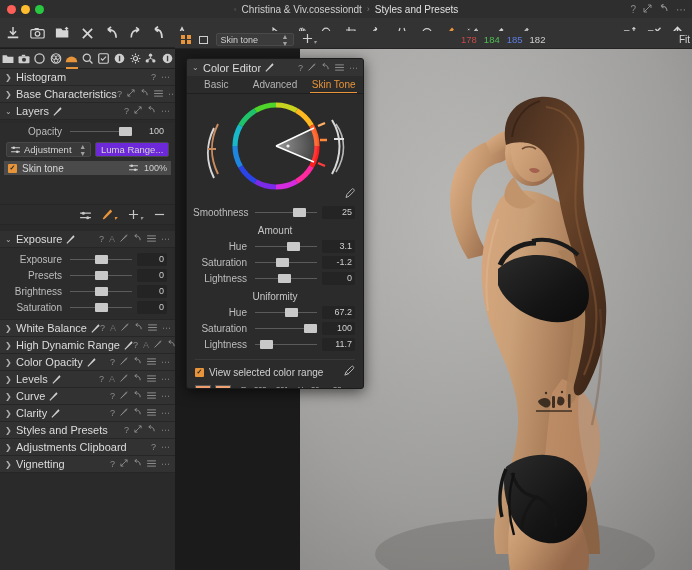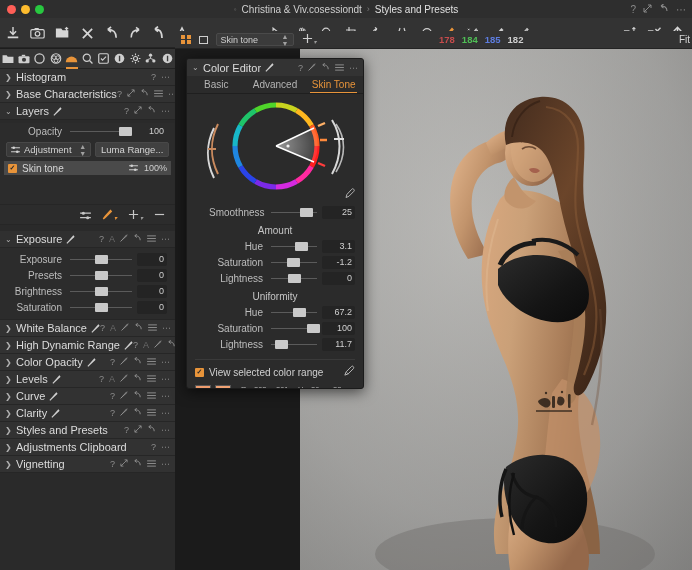--- a/index.html
+++ b/index.html
@@ -92,21 +92,21 @@
   .numbox { width:30px; height:13px; background:#242424; border-radius:2px;
     font-size:9px; color:#d0d0d0; display:flex; align-items:center;
     justify-content:flex-end; padding-right:3px; margin-left:5px; }
   .numbox.plain { background:transparent; }
 
   .layer-ctl { display:flex; align-items:center; gap:4px; padding:3px 6px 4px 6px; }
   .combo { flex:1.05; height:15px; background:#3a3a3a; border:1px solid #484848;
     border-radius:2px; display:flex; align-items:center; padding:0 4px;
     font-size:9.5px; color:#d4d4d4; gap:4px; }
   .combo .spin { margin-left:auto; font-size:7px; color:#a0a0a0; line-height:1; }
-  .btnw { flex:1; height:15px; background:#404040; border:1px solid #484848;
+  .btnw { flex:1; height:15px; background:#6d28d9; border:1px solid #484848;
     border-radius:2px; display:flex; align-items:center; justify-content:center;
     font-size:9.5px; color:#d4d4d4; }
   .layerlist { padding:0 4px; }
   .litem { height:14px; display:flex; align-items:center; padding:0 4px;
     font-size:10px; color:#d6d6d6; gap:5px; }
   .litem.sel { background:#4a4a4a; }
   .cbx { width:9px; height:9px; background:#e8943a; border-radius:1px;
     display:flex; align-items:center; justify-content:center;
     color:#2a2a2a; font-size:7px; font-weight:bold; }
   .litem .pct { margin-left:auto; font-size:9px; color:#cfcfcf; }
@@ -126,21 +126,21 @@
   .ce-tab { flex:1; display:flex; align-items:center; justify-content:center;
     font-size:10px; color:#b5b5b5; position:relative; }
   .ce-tab.active { color:#e8943a; }
   .ce-tab.active:after { content:""; position:absolute; bottom:0; left:6px;
     right:6px; height:1.5px; background:#e8943a; }
 
   .wheelwrap { position:relative; height:110px; background:#2b2b2b; }
   .picker-ico { position:absolute; right:8px; bottom:3px; color:#c0c0c0; }
   .secthead { text-align:center; font-size:10px; color:#c5c5c5;
     padding:5px 0 2px 0; }
-  .cerow { display:flex; align-items:center; height:16px; padding:0 8px 0 22px; }
+  .cerow { display:flex; align-items:center; height:16px; padding:0 8px 0 6px; }
   .cerow .lbl { width:62px; text-align:right; padding-right:8px;
     font-size:10px; color:#bdbdbd; }
   .cerow .numbox { width:33px; }
 
   .ce-sep { height:1px; background:#3a3a3a; margin:7px 8px 5px 8px; }
   .ce-check { display:flex; align-items:center; gap:5px; padding:0 8px;
     font-size:10px; color:#d0d0d0; height:14px; }
   .ce-swatches { display:flex; gap:4px; padding:6px 8px 8px 8px;
     align-items:flex-start; }
   .sw { width:36px; height:35px; border:1px solid #555; }
@@ -158,22 +158,22 @@
     gap:8px; border-bottom:1px solid #242424;
   }
   .vb-grid { display:grid; grid-template-columns:4px 4px;
     grid-template-rows:4px 4px; gap:1.5px; }
   .vb-grid i { background:#e8943a; display:block; }
   .vb-rect { width:9px; height:8px; border:1.3px solid #cfcfcf; }
   .vb-combo { width:78px; height:13px; background:#3b3b3b; border:1px solid #4a4a4a;
     border-radius:2px; display:flex; align-items:center; padding:0 4px;
     font-size:9px; color:#cfcfcf; }
   .vb-combo .spin { margin-left:auto; font-size:7px; color:#a0a0a0; }
-  .rgbread { position:absolute; left:264px; display:flex; gap:7px;
-    font-size:9.5px; font-weight:bold; }
+  .rgbread { position:absolute; left:286px; display:flex; gap:7px;
+    font-size:9.5px; font-weight:normal; }
   .rgbread .r{color:#c64b4b;} .rgbread .g{color:#4fbe55;}
   .rgbread .b{color:#5d7de0;} .rgbread .k{color:#cfcfcf;}
   .fitlbl { position:absolute; right:2px; font-size:10px; color:#d5d5d5; }
 
   .viewer { position:absolute; left:175px; top:49px; width:517px; height:521px;
     background:#1b1b1b; overflow:hidden; }
   .canvas { position:absolute; left:125px; top:0px; width:392px; height:521px;
     background:#9a9a9a; overflow:hidden; }
 </style>
 </head>

